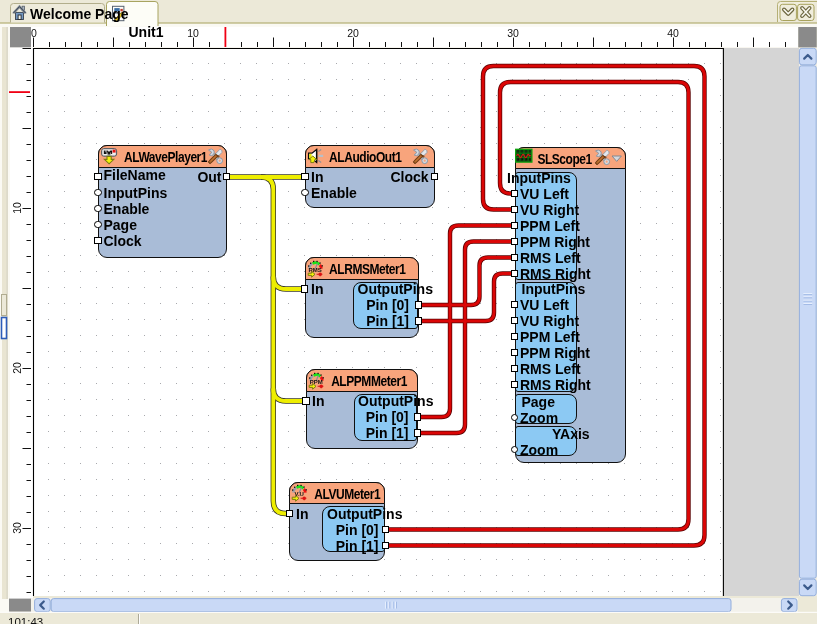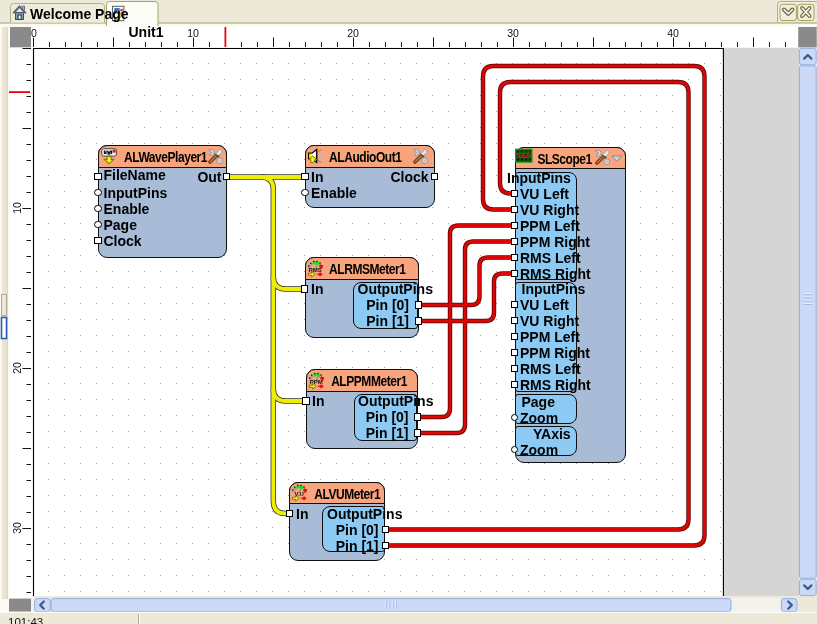--- a/index.html
+++ b/index.html
@@ -290,21 +290,21 @@
 <div class="lb" style="left:520px;top:266.5px">RMS Right</div>
 <div class="lb" style="left:521.5px;top:281.5px">InputPins</div>
 <div class="lb" style="left:520px;top:297.5px">VU Left</div>
 <div class="lb" style="left:520px;top:313.5px">VU Right</div>
 <div class="lb" style="left:520px;top:329.5px">PPM Left</div>
 <div class="lb" style="left:520px;top:345.5px">PPM Right</div>
 <div class="lb" style="left:520px;top:361.5px">RMS Left</div>
 <div class="lb" style="left:520px;top:377.5px">RMS Right</div>
 <div class="lb" style="left:521.5px;top:395px">Page</div>
 <div class="lb" style="left:520px;top:410.5px">Zoom</div>
-<div class="lb" style="left:533px;top:427px">YAxis</div>
+<div class="lb" style="left:552px;top:427px">YAxis</div>
 <div class="lb" style="left:520px;top:442.5px">Zoom</div>
 <div class="pin" style="left:94.3px;top:172.9px;"></div>
 <div class="pin" style="left:94.3px;top:188.9px;border-radius:50%;"></div>
 <div class="pin" style="left:94.3px;top:204.9px;border-radius:50%;"></div>
 <div class="pin" style="left:94.3px;top:220.9px;border-radius:50%;"></div>
 <div class="pin" style="left:94.3px;top:236.9px;"></div>
 <div class="pin" style="left:222.60000000000002px;top:172.9px;"></div>
 <div class="pin" style="left:301.3px;top:172.9px;"></div>
 <div class="pin" style="left:301.3px;top:188.9px;border-radius:50%;"></div>
 <div class="pin" style="left:430.6px;top:172.9px;"></div>

